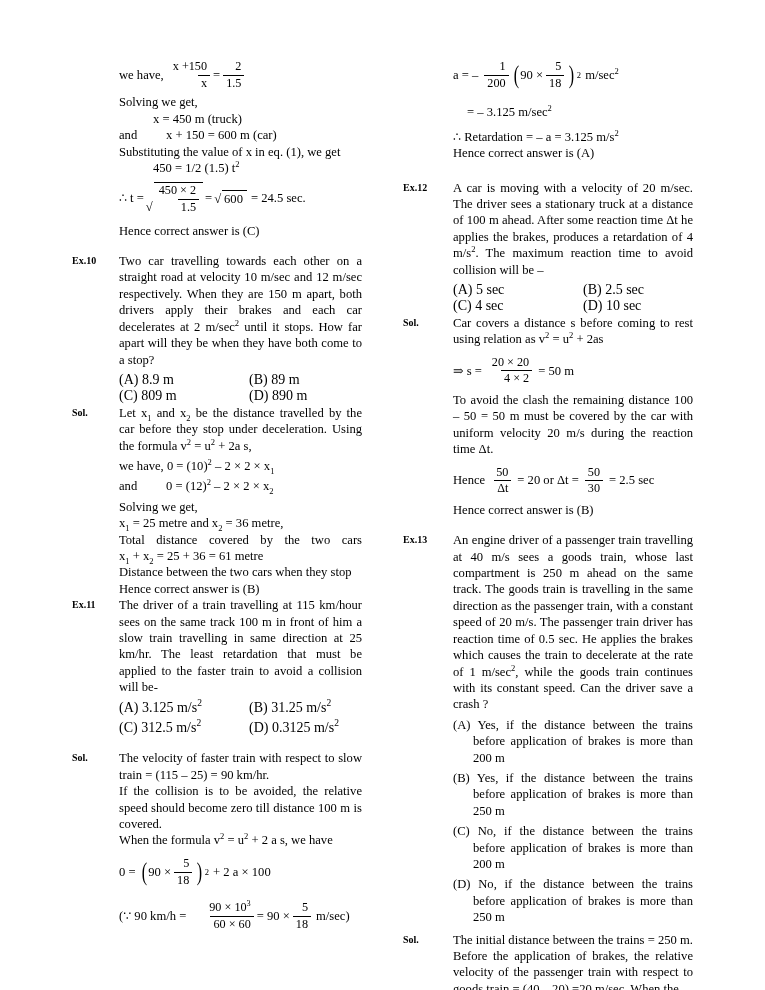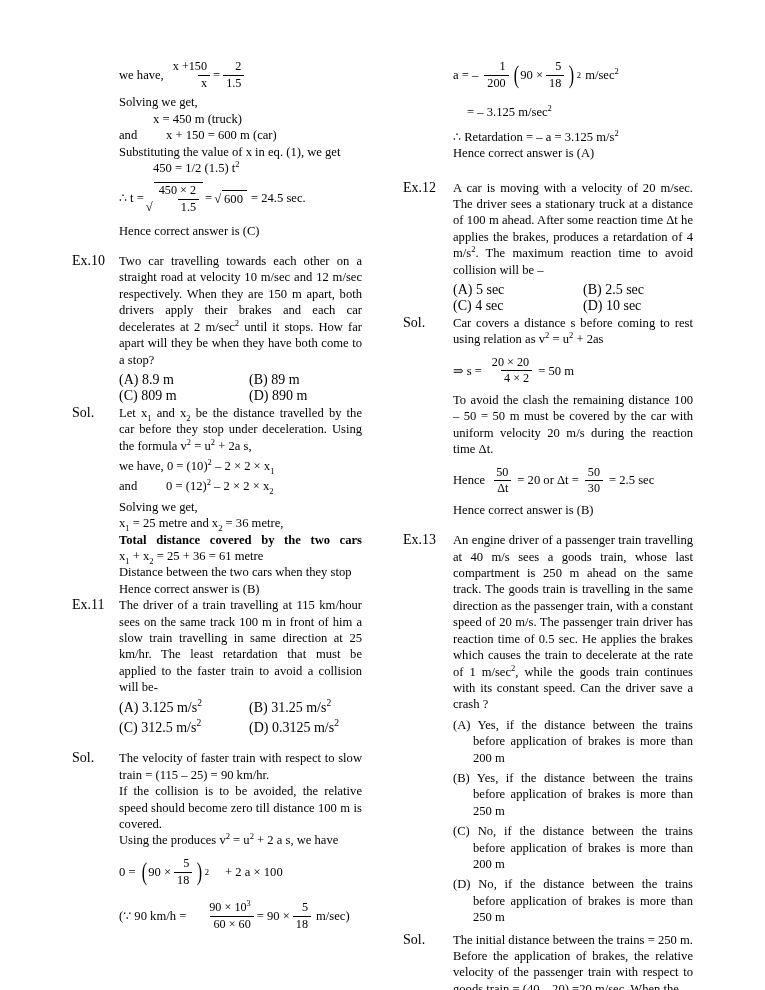--- a/index.html
+++ b/index.html
@@ -31,22 +31,22 @@
 
   
   .blk {
     display: flex;
     align-items: flex-start;
     margin: 0;
   }
   .lbl {
     width: 47px;
     flex: 0 0 47px;
-    font-weight: normal;
-    font-size: 14px;
+    font-weight: bold;
+    font-size: 10px;
     line-height: 16.4px;
     padding-top: 0px;
     white-space: nowrap;
   }
   .lbl.empty { font-weight: normal; }
   .bdy {
     flex: 1 1 auto;
     font-size: 12.6px;
     line-height: 16.4px;
   }
@@ -223,21 +223,21 @@
         <div class="gap4"></div>
         <p class="t"><span>we have, 0 = (10)</span><sup>2</sup><span> – 2 × 2 × x</span><sub>1</sub></p>
         <div class="gap4"></div>
         <div style="display:flex;">
           <span class="t" style="width:47px;flex:0 0 47px;">and</span>
           <span class="t"><span>0 = (12)</span><sup>2</sup><span> – 2 × 2 × x</span><sub>2</sub></span>
         </div>
         <div class="gap4"></div>
         <p class="t">Solving  we get,</p>
         <p class="t"><span>x</span><sub>1</sub><span> = 25 metre and  x</span><sub>2</sub><span> = 36 metre,</span></p>
-        <p class="t just" style="text-align-last:justify;font-weight:bold;">Total distance covered by the two cars</p>
+        <p class="t just" style="text-align-last:justify;">Total distance covered by the two cars</p>
         <p class="t"><span>x</span><sub>1</sub><span> + x</span><sub>2</sub><span> = 25 + 36 = 61 metre</span></p>
         <p class="t">Distance between the two cars when they stop</p>
         <p class="t">Hence correct answer is (B)</p>
       </div>
     </div>
 
     <div class="blk">
       <div class="lbl">Ex.11</div>
       <div class="bdy">
         <p class="t just">The driver of a train travelling at 115 km/hour sees on the same track 100 m in front of him a slow train travelling in same direction at 25 km/hr. The least retardation that must be applied to the faster train to avoid a collision will be-</p>
@@ -254,36 +254,36 @@
       </div>
     </div>
 
     <div class="gap14"></div>
 
     <div class="blk">
       <div class="lbl">Sol.</div>
       <div class="bdy">
         <p class="t just">The velocity of faster train with respect to slow train = (115 – 25) = 90 km/hr.</p>
         <p class="t just">If the collision is to be avoided, the relative speed should become zero till distance 100 m is covered.</p>
-        <p class="t"><span>Using the produces v</span><sup>2</sup><span> = u</span><sup>2</sup><span> + 2 a s, we have</span></p>
+        <p class="t"><span>When the formula v</span><sup>2</sup><span> = u</span><sup>2</sup><span> + 2 a s, we have</span></p>
 
         <div class="gap8"></div>
         <div class="mline">
           <span style="margin-right:4px;">0 =</span>
           <span class="bigparen">
             <span class="pL">(</span>
             <span>90 ×</span>
             <span class="frac">
               <span class="num">5</span>
               <span class="den">18</span>
             </span>
             <span class="pR">)</span>
           </span>
           <span class="sup-after">2</span>
-          <span style="margin-left:16px;">+ 2 a × 100</span>
+          <span style="margin-left:4px;">+ 2 a × 100</span>
         </div>
 
         <div class="gap14"></div>
         <div class="mline">
           <span style="margin-right:17px;">(∵  90 km/h =</span>
           <span class="frac">
             <span class="num"><span>90 × 10</span><sup>3</sup></span>
             <span class="den">60 × 60</span>
           </span>
           <span>= 90 ×</span>

